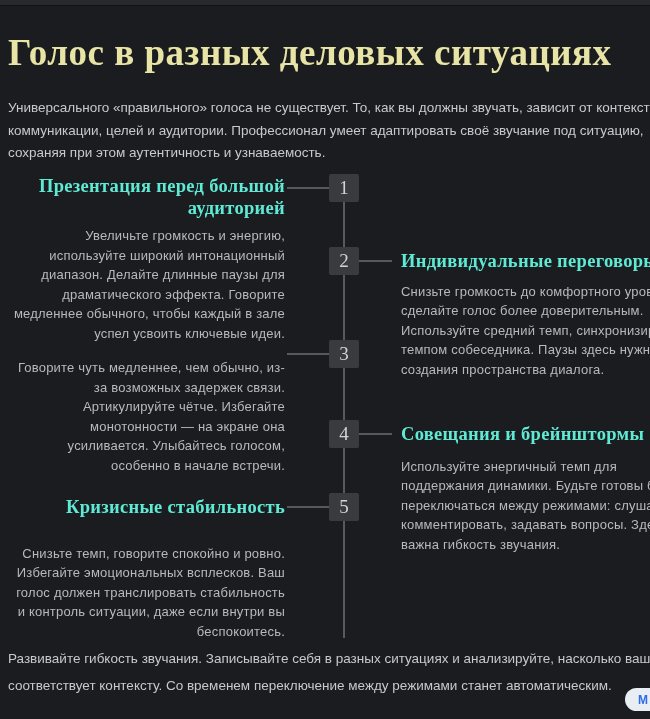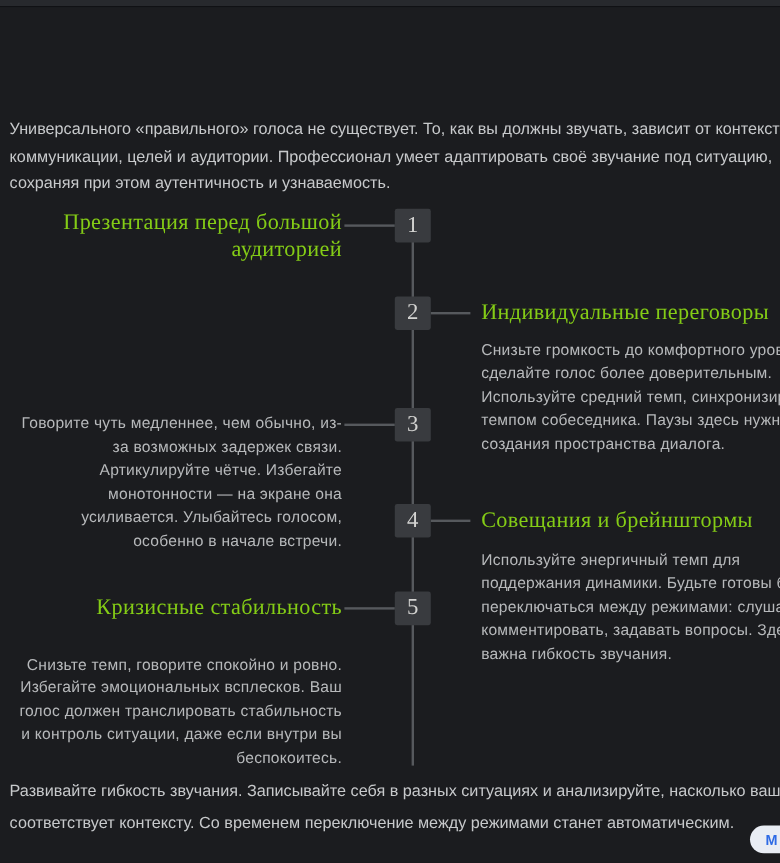--- a/index.html
+++ b/index.html
@@ -75,37 +75,37 @@
   .b2 { top: 247px; }
   .b3 { top: 340px; }
   .b4 { top: 420px; }
   .b5 { top: 493px; }
   
   .item { position: absolute; }
   .item h2 {
     margin: 0;
     font-family: "Liberation Serif", "DejaVu Serif", serif;
     font-size: 18.5px;
-    font-weight: 400;
+    font-weight: 700;
     letter-spacing: 0.3px;
-    color: #84cc16;
+    color: #5eead4;
     line-height: 21.5px;
   }
   .item p {
     margin: 0;
     font-size: 13px;
     line-height: 19.5px;
     color: #b7b9bb;
     letter-spacing: 0.2px;
   }
   .item.left  { left: 8px;  width: 277px; text-align: right; }
   .item.right { left: 401px; width: 297px; text-align: left; }
   .i1 { top: 176px; } .i1 p { margin-top: 7px; }
   .i2 { top: 251px; } .i2 p { margin-top: 9px; }
-  .i3 { top: 343px; } .i3 p { }
+  .i3 { top: 343px; } .i3 p { margin-top: 15px; }
   .i4 { top: 424px; } .i4 p { margin-top: 11px; }
   .i5 { top: 497px; } .i5 p { margin-top: 25px; }
   
   .pill {
     position: absolute; left: 625px; top: 688px;
     width: 62px; height: 23px;
     background: #e9edf4;
     border-radius: 12px;
     display: flex; align-items: center;
     padding-left: 13px;
@@ -115,20 +115,21 @@
     color: #2e6be5;
     cursor: pointer;
   }
 </style>
 </head>
 <body>
 
 <div class="page">
   <div class="top-strip"></div>
 
+  <h1 class="page-title">Голос в разных деловых ситуациях</h1>
 
   <p class="intro">Универсального «правильного» голоса не существует. То, как вы должны звучать, зависит от контекста коммуникации, целей и аудитории. Профессионал умеет адаптировать своё звучание под ситуацию, сохраняя при этом аутентичность и узнаваемость.</p>
 
   <div>
     <div class="vline"></div>
 
     <div class="connector c1"></div>
     <div class="connector c2"></div>
     <div class="connector c3"></div>
     <div class="connector c4"></div>
@@ -145,20 +146,21 @@
       </div>
     <div class="numbox b4">
         <span>4</span>
       </div>
     <div class="numbox b5">
         <span>5</span>
       </div>
 
     <div class="item left i1">
       <h2>Презентация перед большой аудиторией</h2>
+      <p>Увеличьте громкость и энергию, используйте широкий интонационный диапазон. Делайте длинные паузы для драматического эффекта. Говорите медленнее обычного, чтобы каждый в зале успел усвоить ключевые идеи.</p>
     </div>
 
     <div class="item right i2">
       <h2>Индивидуальные переговоры</h2>
       <p>Снизьте громкость до комфортного уровня, сделайте голос более доверительным. Используйте средний темп, синхронизируясь с темпом собеседника. Паузы здесь нужны для создания пространства диалога.</p>
     </div>
 
     <div class="item left i3">
       <p>Говорите чуть медленнее, чем обычно, из-за возможных задержек связи. Артикулируйте чётче. Избегайте монотонности — на экране она усиливается. Улыбайтесь голосом, особенно в начале встречи.</p>
     </div>

